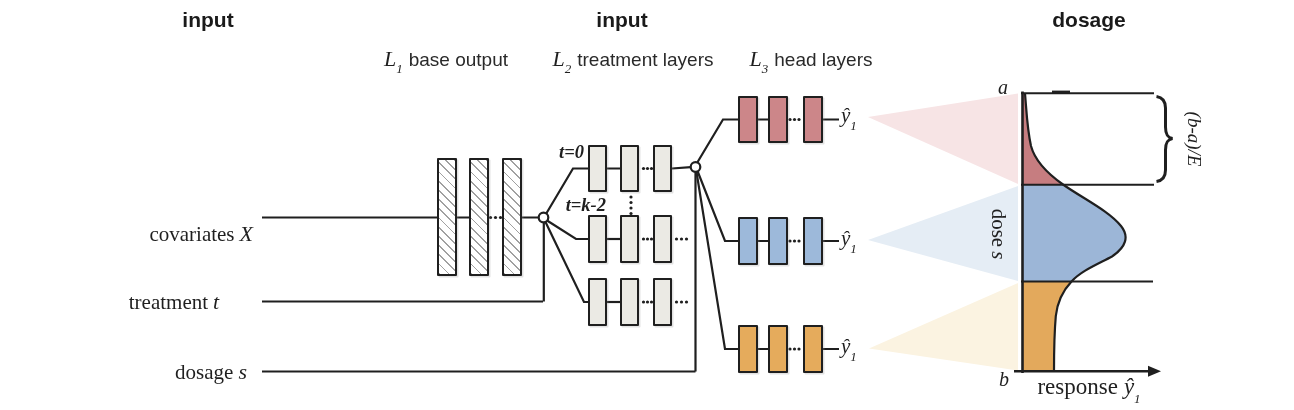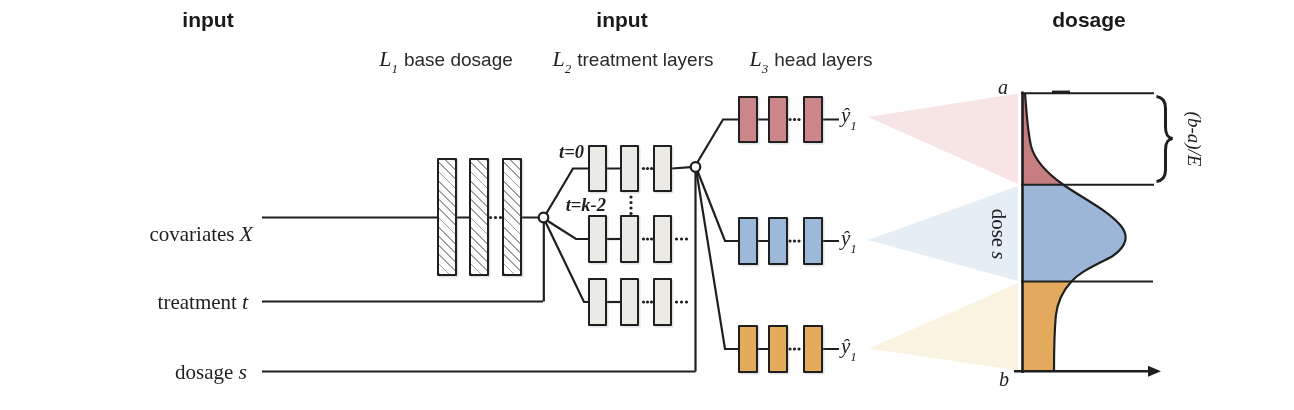--- a/index.html
+++ b/index.html
@@ -175,33 +175,33 @@
   <div class="box bluebox" style="left:803px;top:217px;width:19.5px;height:48px;"></div>
   <div class="box orangebox" style="left:738px;top:325px;width:19.5px;height:48px;"></div>
   <div class="box orangebox" style="left:768px;top:325px;width:19.5px;height:48px;"></div>
   <div class="box orangebox" style="left:803px;top:325px;width:19.5px;height:48px;"></div>
 
   <div class="txt hdr center" style="left:208px;top:20px;">input</div>
   <div class="txt hdr center" style="left:622px;top:20px;">input</div>
   <div class="txt hdr center" style="left:1089px;top:20px;">dosage</div>
 
   <div class="txt sub-hdr center" style="left:446px;top:60px;">
-    <span class="sym">L</span><sub>1</sub><span class="lbl">base dosage</span>
+    <span class="sym">L</span><sub>1</sub><span class="lbl">base output</span>
   </div>
   <div class="txt sub-hdr center" style="left:633px;top:60px;">
     <span class="sym">L</span><sub>2</sub><span class="lbl">treatment layers</span>
   </div>
   <div class="txt sub-hdr center" style="left:811px;top:60px;text-align:center;">
     <span class="sym">L</span><sub>3</sub><span class="lbl">head layers</span>
   </div>
 
   <div class="txt inlabel vcenter" style="left:100px;top:218px;width:153px;margin-top:16px;">
     <span>covariates</span><i>X</i>
   </div>
-  <div class="txt inlabel vcenter" style="left:100px;top:302px;width:148px;">
+  <div class="txt inlabel vcenter" style="left:100px;top:302px;width:148px;text-align:center;">
     <span>treatment</span><i>t</i>
   </div>
   <div class="txt inlabel vcenter" style="left:100px;top:372px;width:147px;">
     <span>dosage</span><i>s</i>
   </div>
 
   <div class="txt tlabel vcenter" style="left:500px;top:152px;width:84px;">t=0</div>
   <div class="txt tlabel vcenter" style="left:500px;top:205px;width:106px;">t=k-2</div>
 
   <div class="txt yhat vcenter" style="left:841px;top:117px;">
@@ -213,14 +213,17 @@
   <div class="txt yhat vcenter" style="left:841px;top:347.5px;">
     <i>ŷ</i><sub>1</sub>
   </div>
 
   <div class="txt ab center" style="left:1003px;top:87px;">a</div>
   <div class="txt ab center" style="left:1004px;top:379px;">b</div>
   <div class="txt dose rot" style="left:998px;top:234px;">
     <span>dose</span><i>s</i>
   </div>
   <div class="txt brace-lbl rot" style="left:1194px;top:139px;">(b-a)/E</div>
+  <div class="txt resp center" style="left:1089px;top:389px;">
+    <span>response</span><i>ŷ</i><sub>1</sub>
+  </div>
 
 </div>
 
 </body></html>

